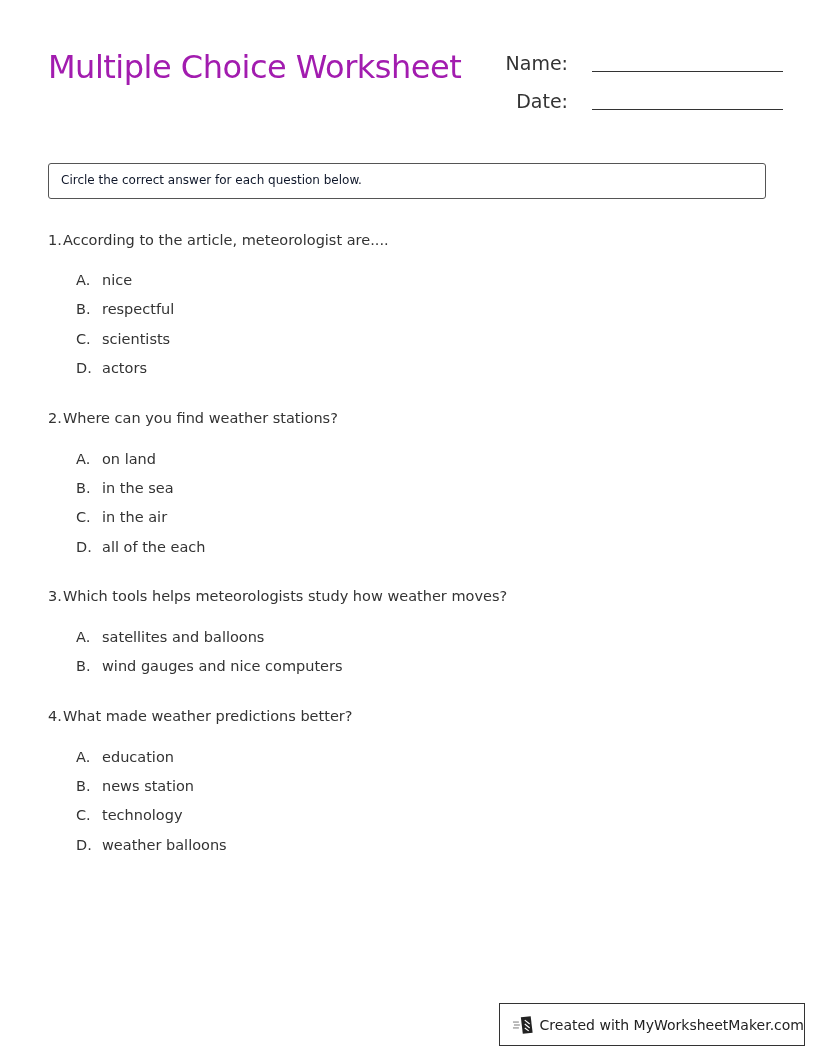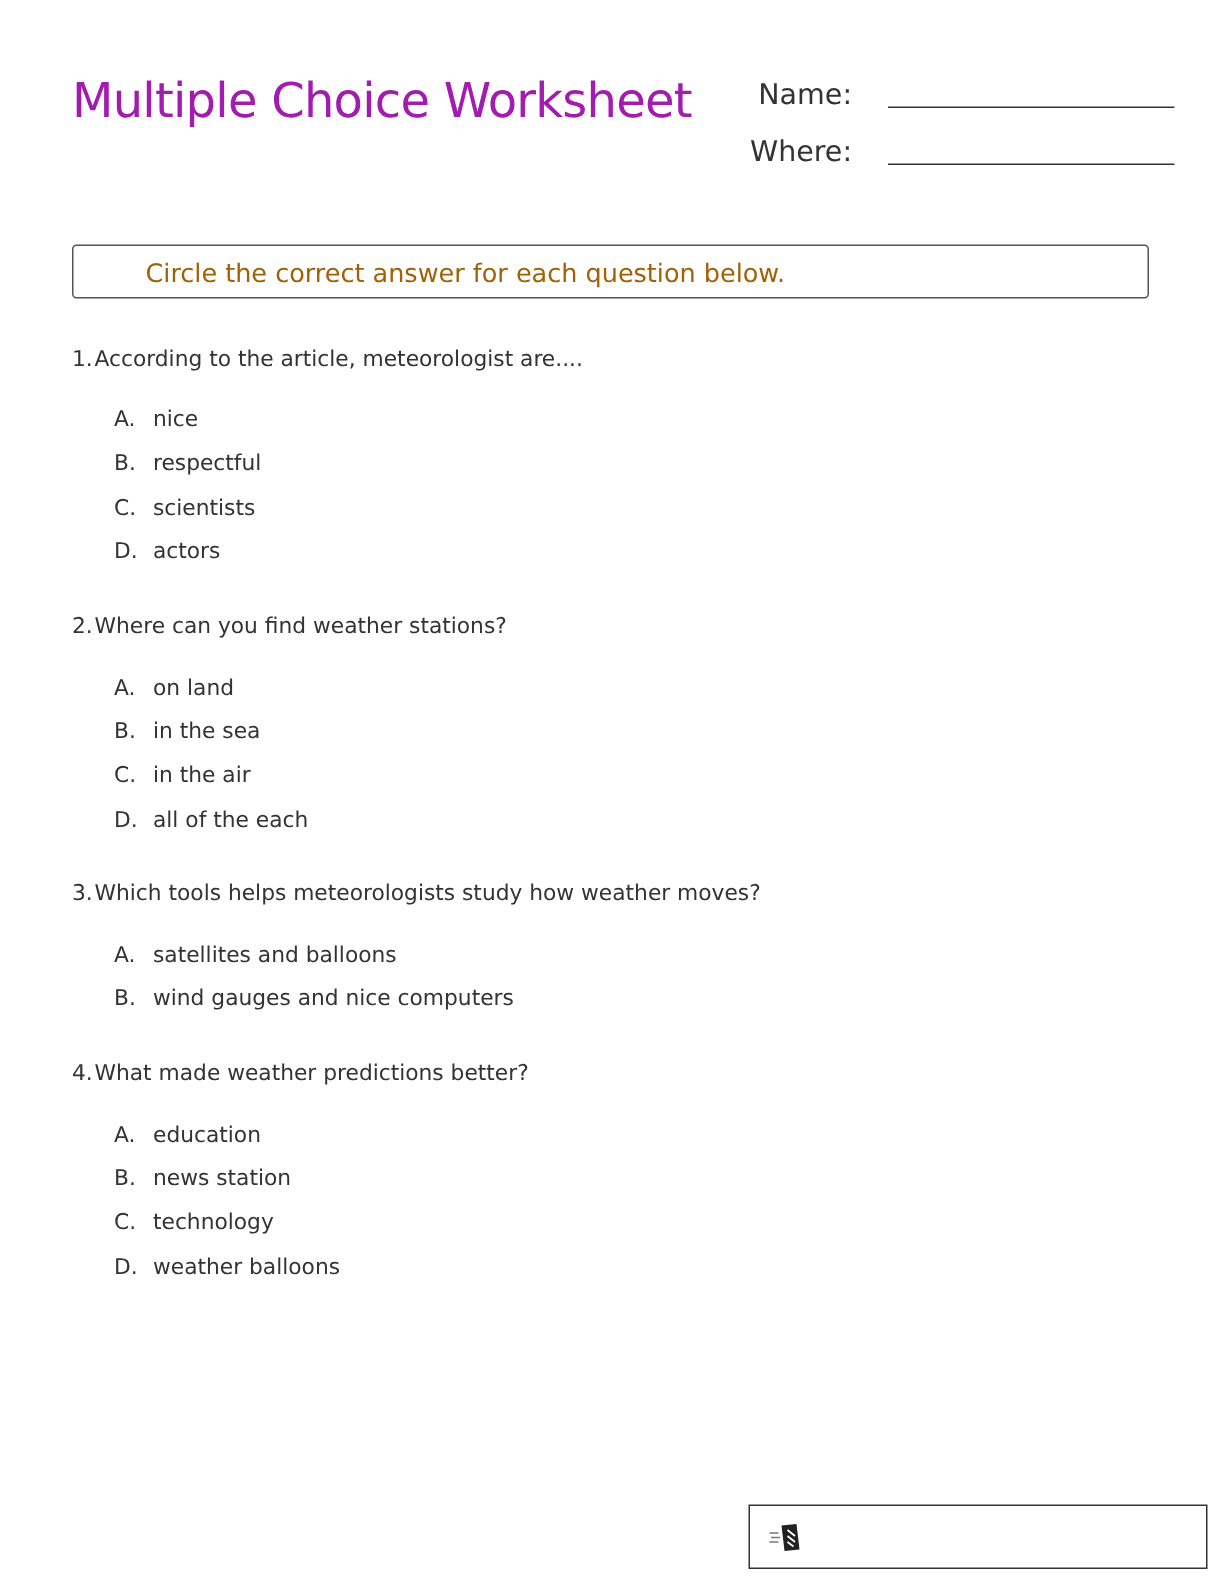--- a/index.html
+++ b/index.html
@@ -2,42 +2,42 @@
 <html><head>
 <meta charset="utf-8">
 <style>
   html, body { margin: 0; padding: 0; background: #ffffff; }
   body { width: 816px; height: 1056px; position: relative; font-family: "DejaVu Sans", sans-serif; color: #333333; }
   .title { position: absolute; left: 48px; top: 48px; font-size: 32px; font-weight: normal; color: #a21caf; letter-spacing: -0.5px; }
   .field { position: absolute; display: flex; align-items: flex-end; }
   .field-label { font-size: 19px; color: #333; text-align: right; width: 80px; margin-right: 24px; }
   .field-line { width: 191px; height: 0; border-bottom: 1.5px solid #333; margin-bottom: 2px; }
   .instructions { position: absolute; left: 48px; top: 163px; width: 718px; height: 36px; border: 1.5px solid #555; border-radius: 3px; box-sizing: border-box; }
-  .instructions span { position: absolute; left: 12px; top: 9px; font-size: 17px; color: #a16207; margin-left: 36px; }
+  .instructions span { position: absolute; left: 12px; top: 9px; font-size: 12px; color: #0f172a; }
   .question { position: absolute; left: 48px; font-size: 14.5px; color: #333; }
   .qnum { position: absolute; left: 0; width: 24px; }
   .qtext { position: absolute; left: 15px; white-space: nowrap; }
   .option { position: absolute; left: 76px; font-size: 14.5px; color: #333; white-space: nowrap; }
   .olet { position: absolute; left: 0; }
   .otext { position: absolute; left: 26px; }
   .footer { position: absolute; left: 499px; top: 1003px; width: 306px; height: 43px; border: 1.5px solid #333; box-sizing: border-box; display: flex; align-items: center; }
   .footer-icon { margin-left: 12px; width: 24px; height: 20px; }
   .footer-text { margin-left: 4px; font-size: 14px; color: #222; white-space: nowrap; }
 </style>
 </head>
 <body>
 
 <div class="title">Multiple Choice Worksheet</div>
 
 <div class="field" style="left:488px; top:52px;">
   <span class="field-label">Name:</span>
   <span class="field-line"></span>
 </div>
 <div class="field" style="left:488px; top:90px;">
-  <span class="field-label">Where:</span>
+  <span class="field-label">Date:</span>
   <span class="field-line"></span>
 </div>
 
 <div class="instructions">
   <span>Circle the correct answer for each question below.</span>
 </div>
 
 <div class="question" style="top:232px;">
   <span class="qnum">1.</span>
   <span class="qtext">According to the article, meteorologist are....</span>
@@ -115,13 +115,14 @@
   </div>
 
 <div class="footer">
   <svg class="footer-icon" viewBox="0 0 24 20">
     <line x1="1" y1="7" x2="7" y2="7" stroke="#777" stroke-width="1"></line>
     <line x1="2" y1="10" x2="8" y2="10" stroke="#777" stroke-width="1"></line>
     <line x1="1" y1="13" x2="7" y2="13" stroke="#777" stroke-width="1"></line>
     <path d="M9 2 L19 1 L21 18 L11 19 Z" fill="#222"></path>
     <path d="M13 5 L18 9 M13 9 L18 13 M13 13 L17 16" stroke="#fff" stroke-width="1.2"></path>
   </svg>
+  <span class="footer-text">Created with MyWorksheetMaker.com</span>
 </div>
 
 </body></html>

